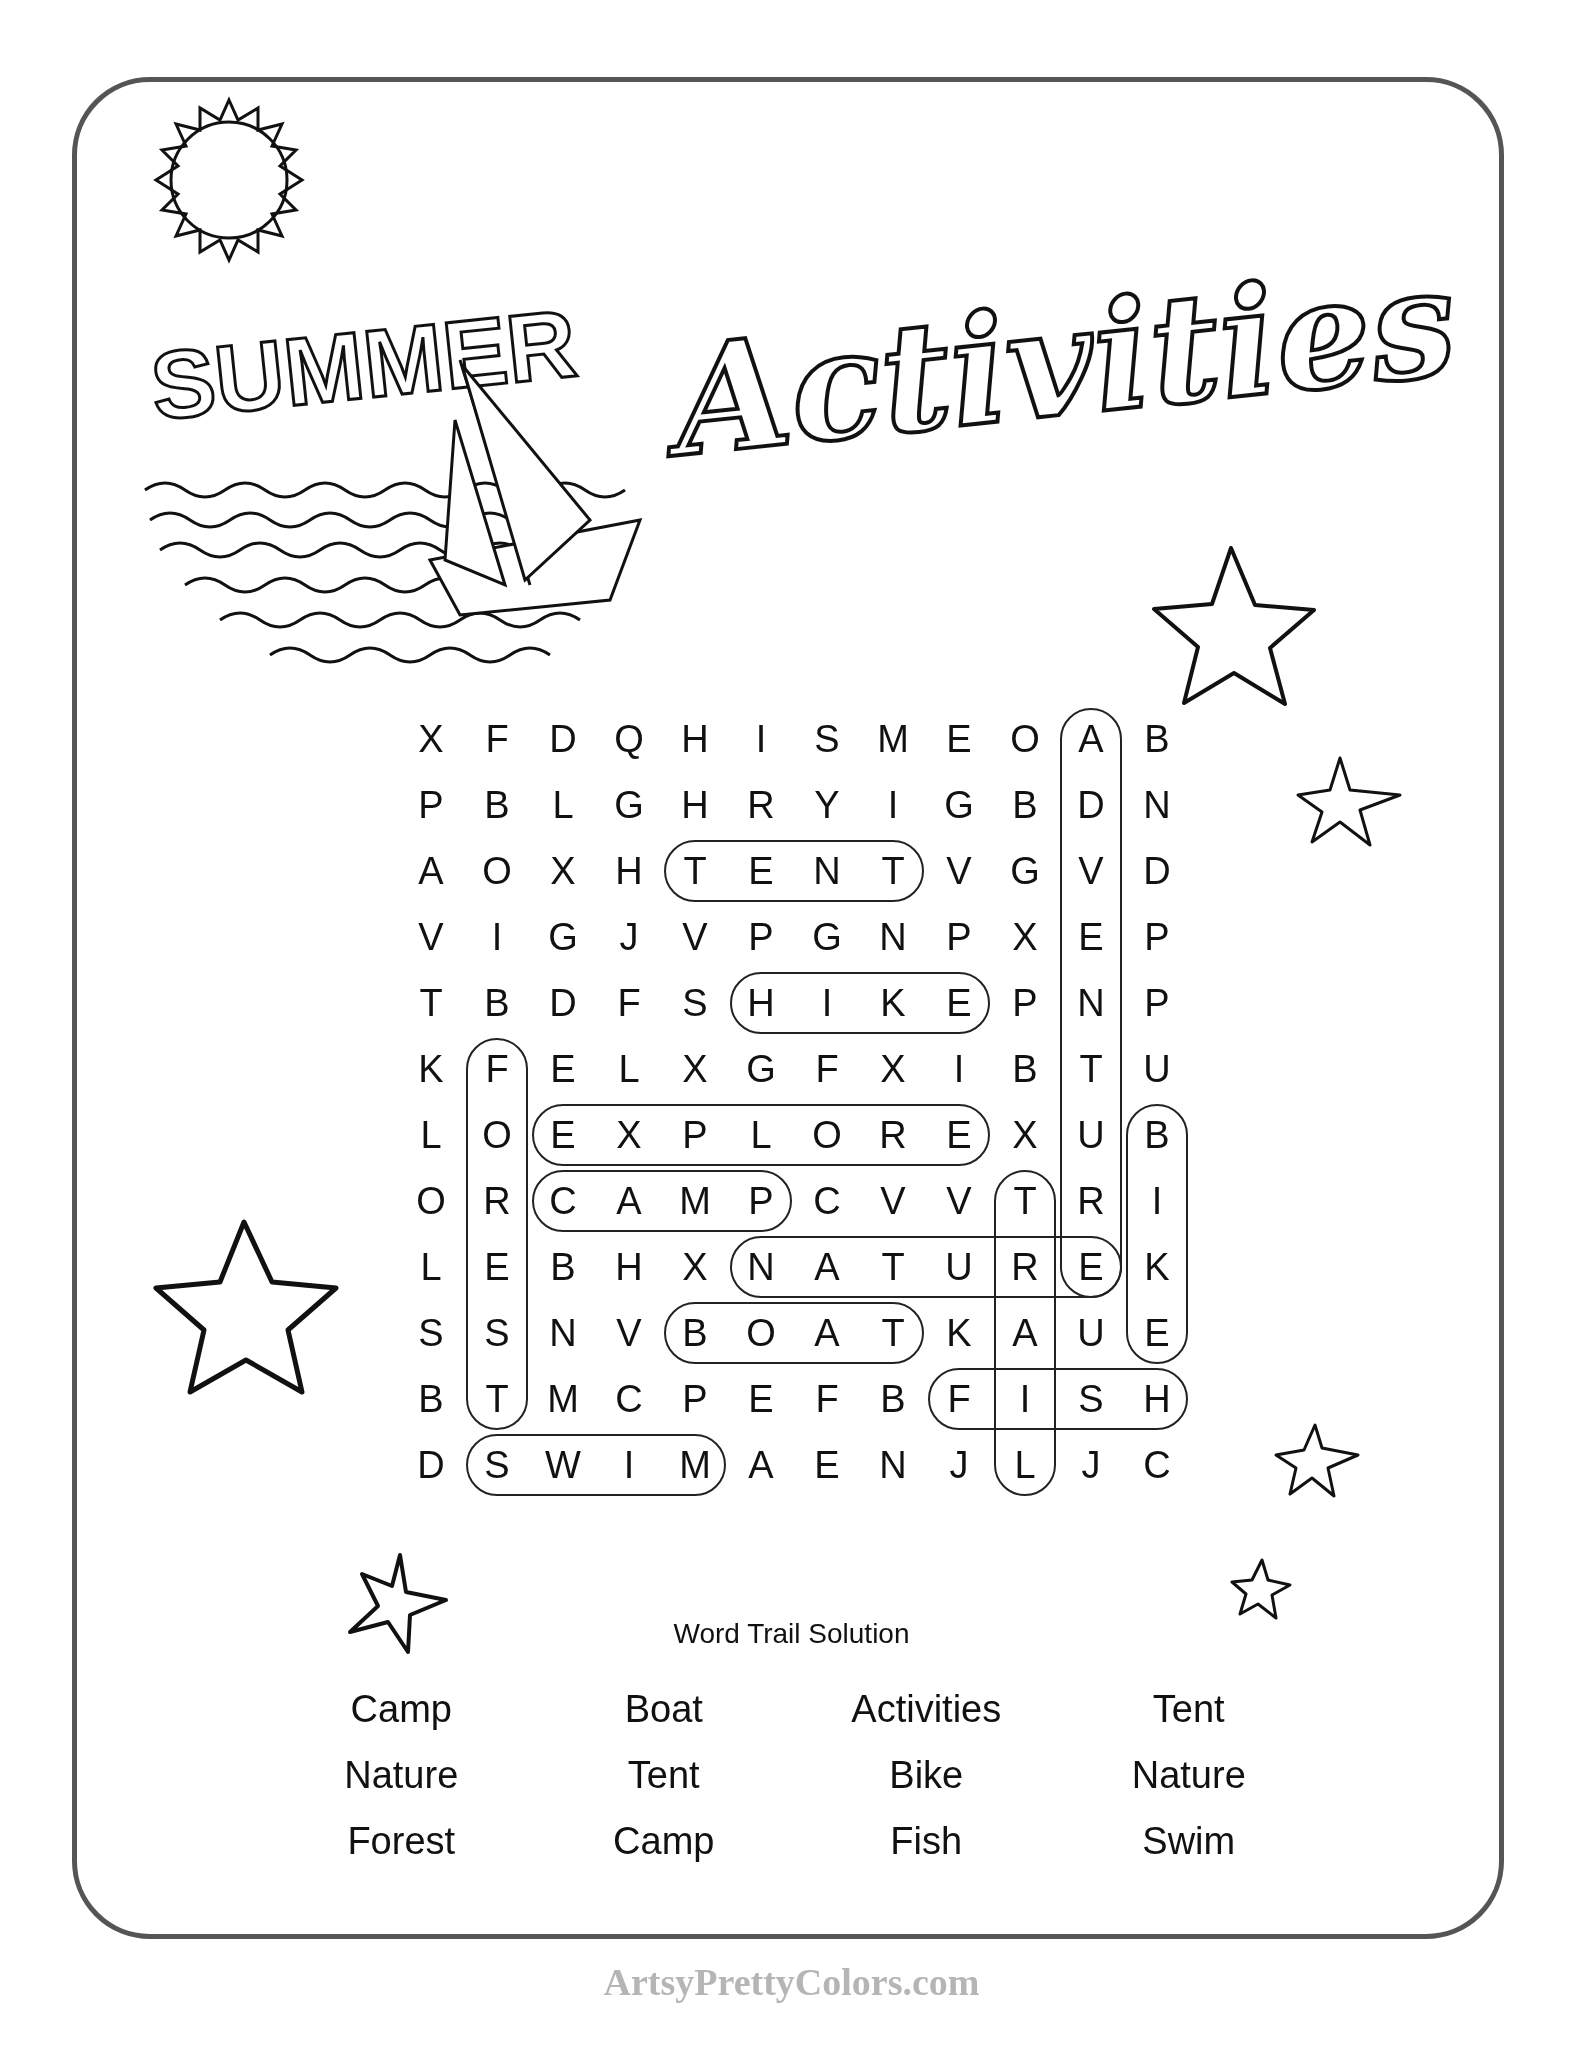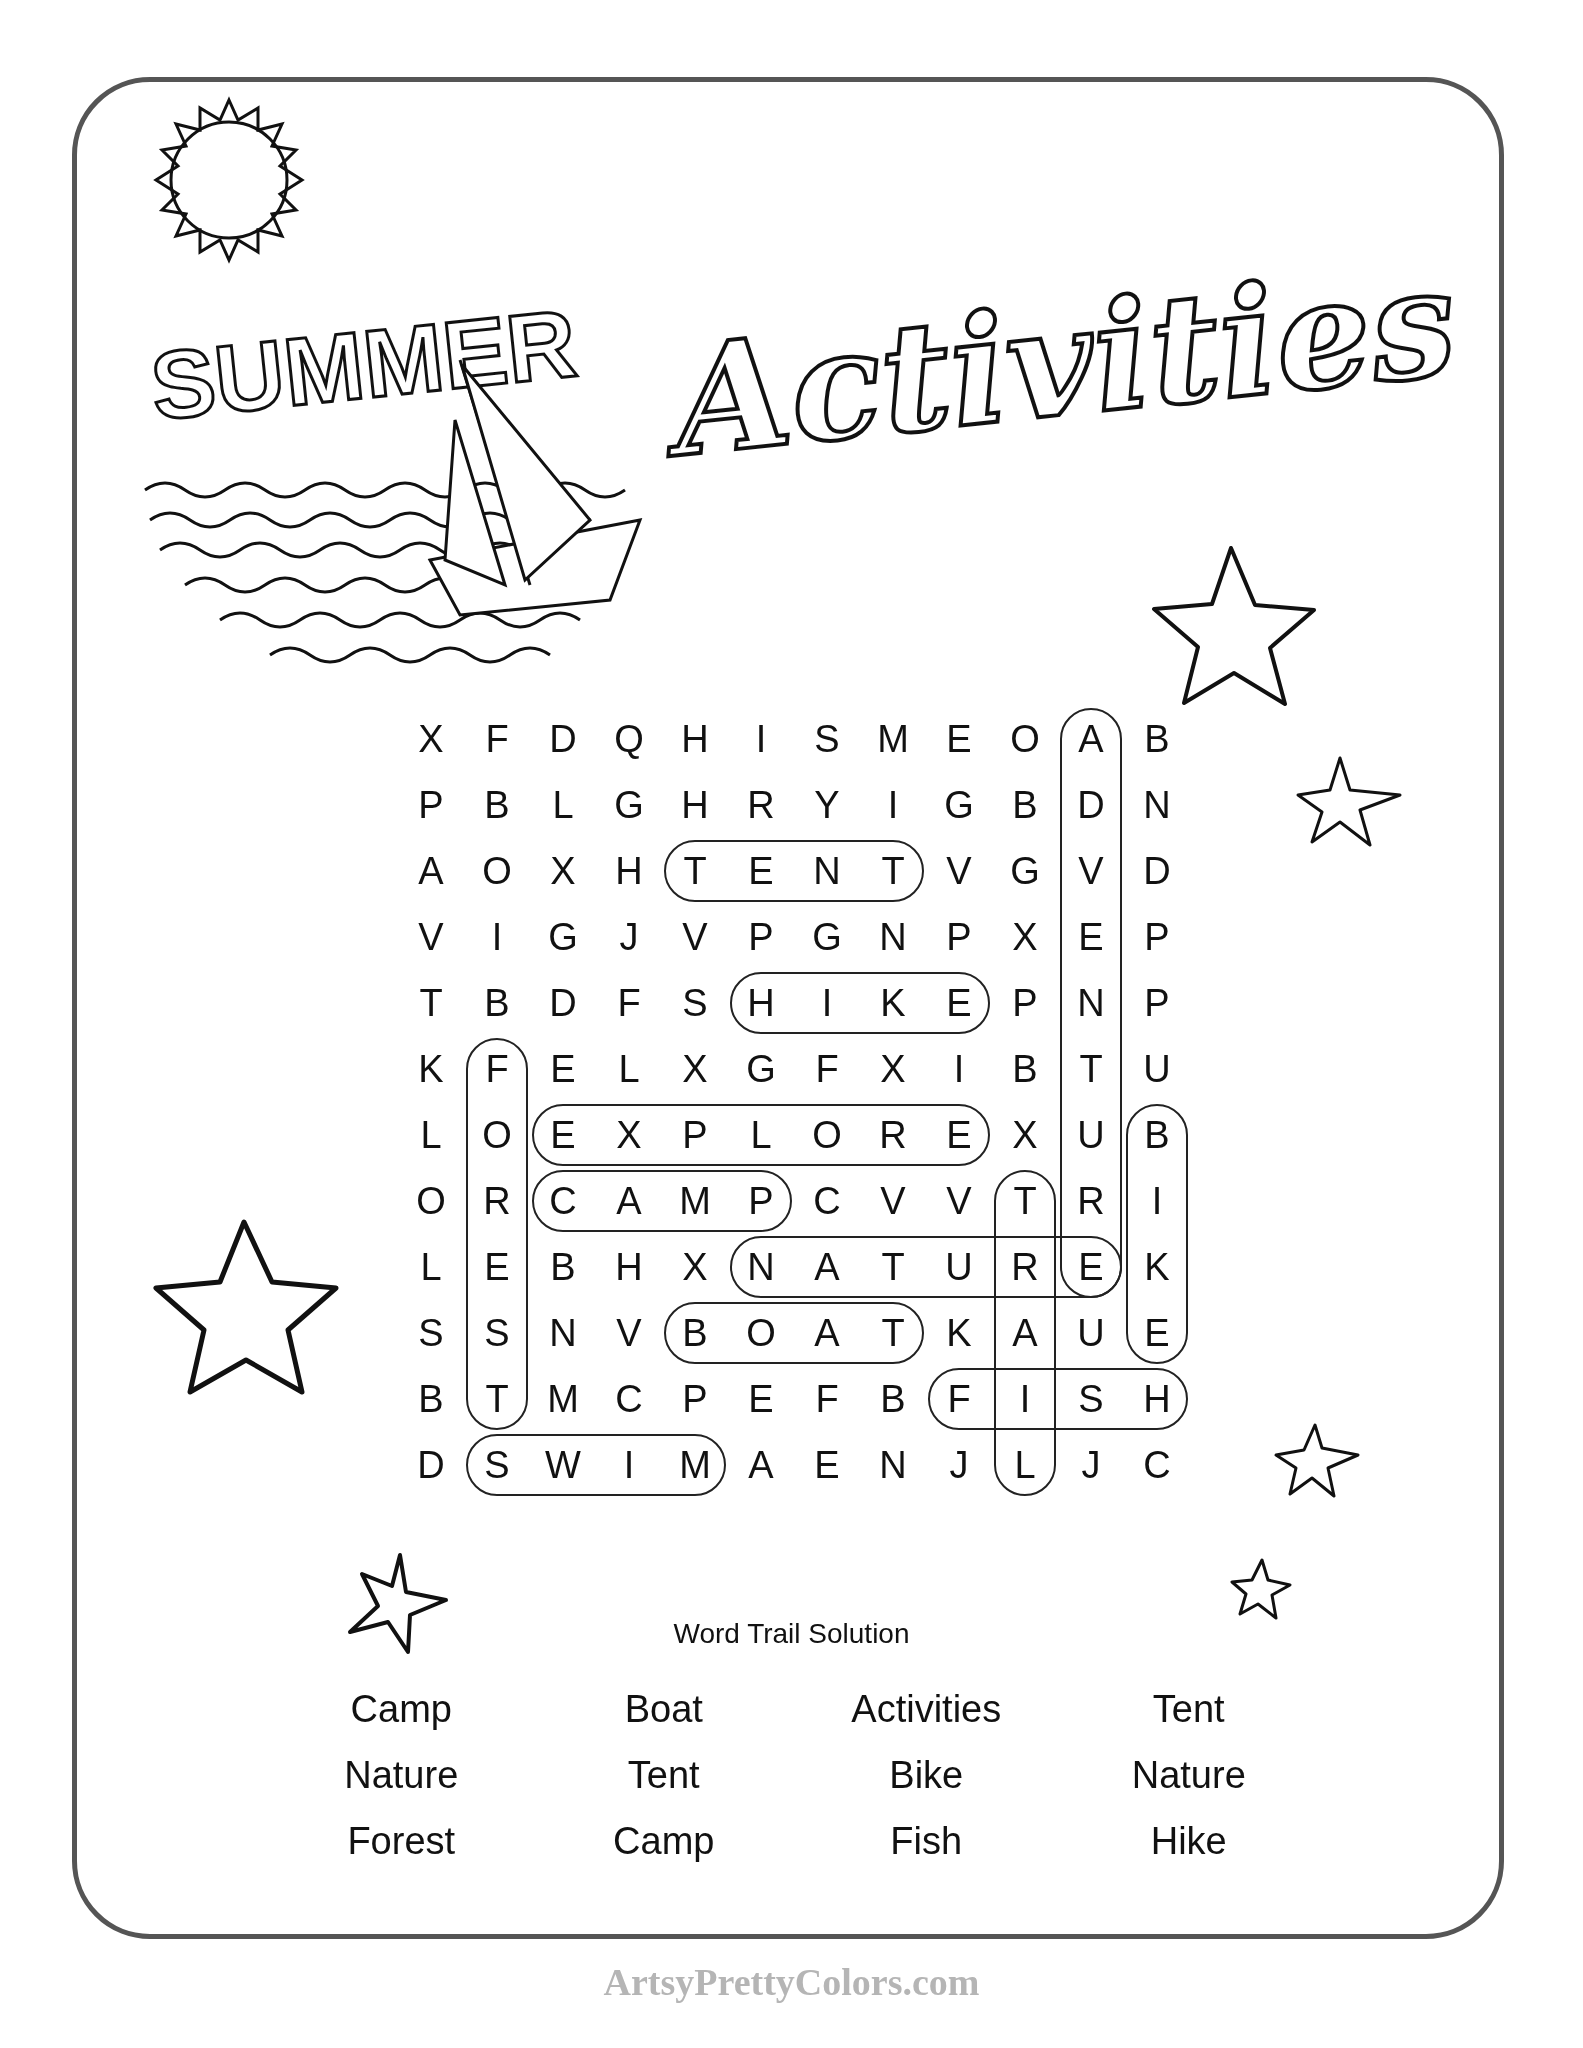--- a/index.html
+++ b/index.html
@@ -222,16 +222,16 @@
     <div class="word">Boat</div>
     <div class="word">Activities</div>
     <div class="word">Tent</div>
     <div class="word">Nature</div>
     <div class="word">Tent</div>
     <div class="word">Bike</div>
     <div class="word">Nature</div>
     <div class="word">Forest</div>
     <div class="word">Camp</div>
     <div class="word">Fish</div>
-    <div class="word">Hike</div>
+    <div class="word">Swim</div>
   </div>
 
 <div class="footer">ArtsyPrettyColors.com</div>
 
 </body></html>

